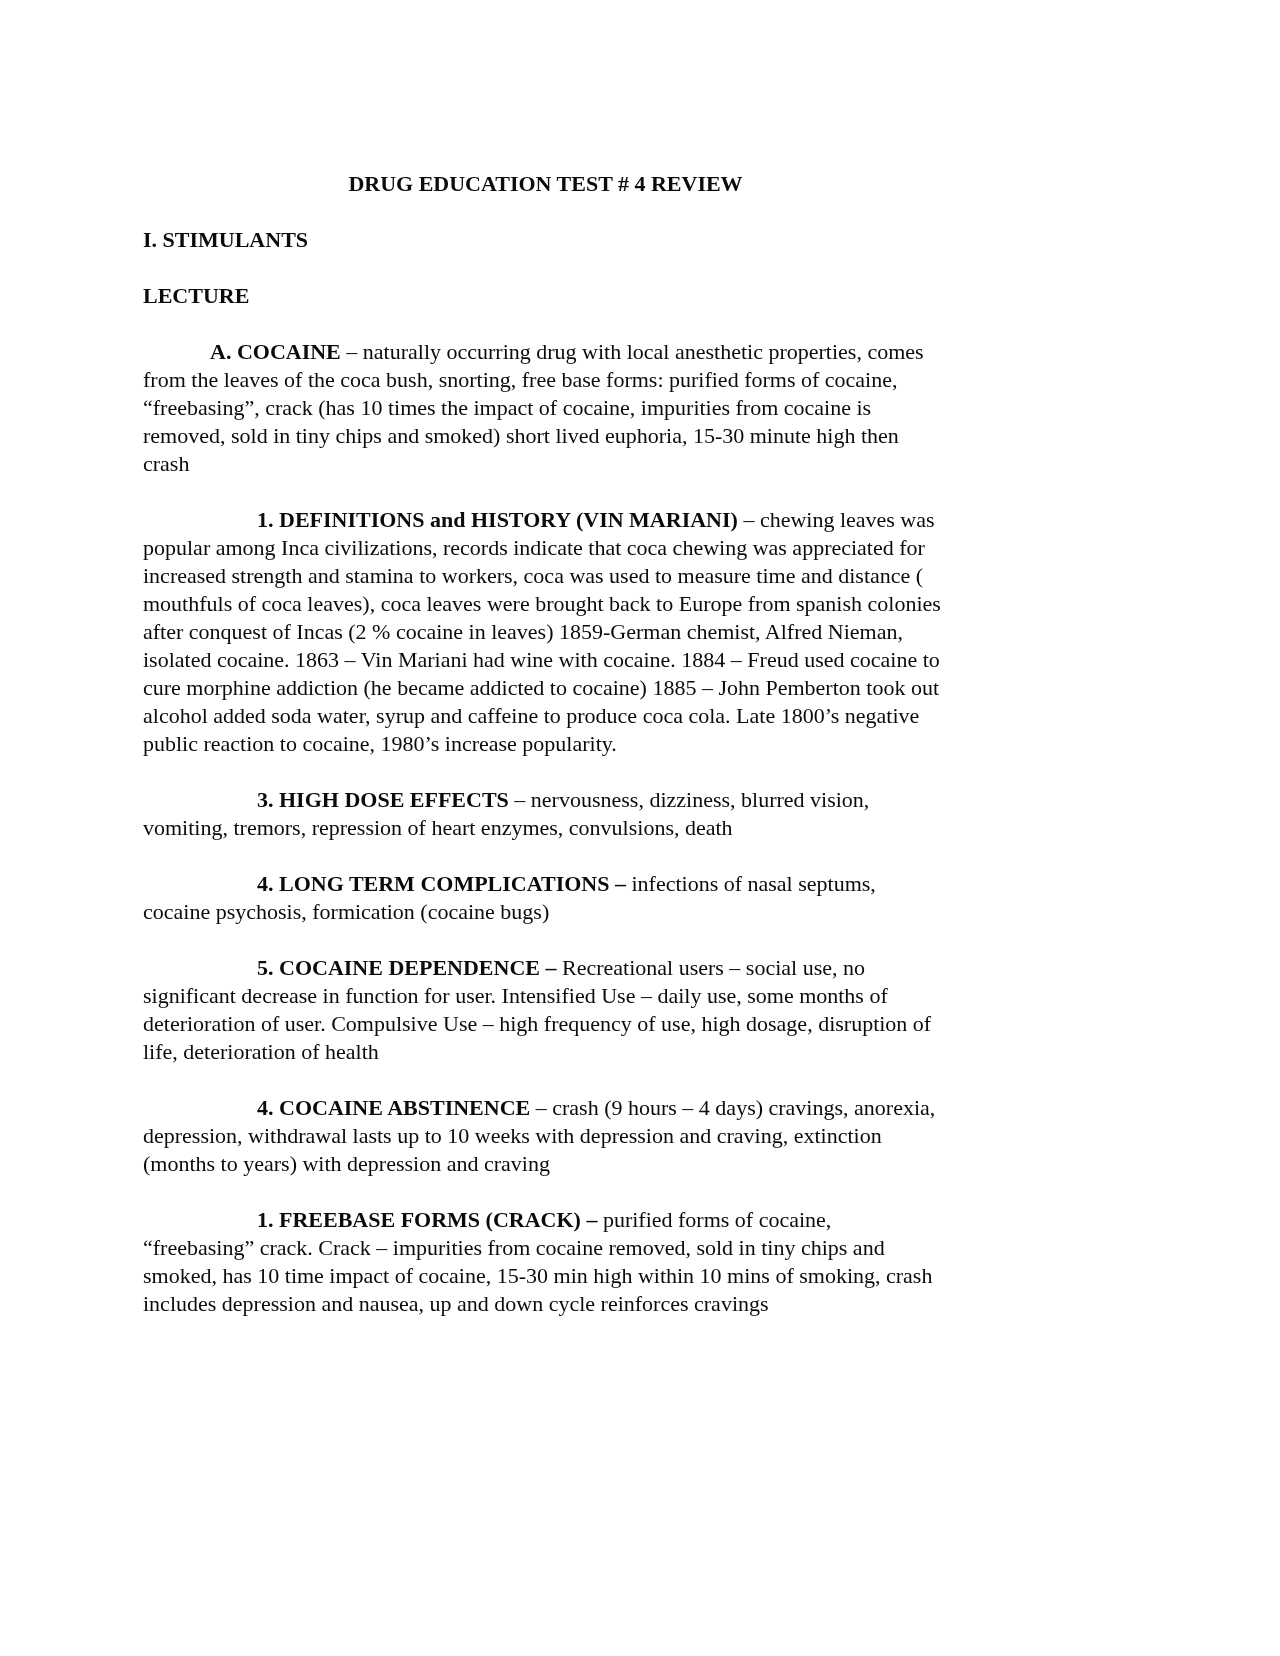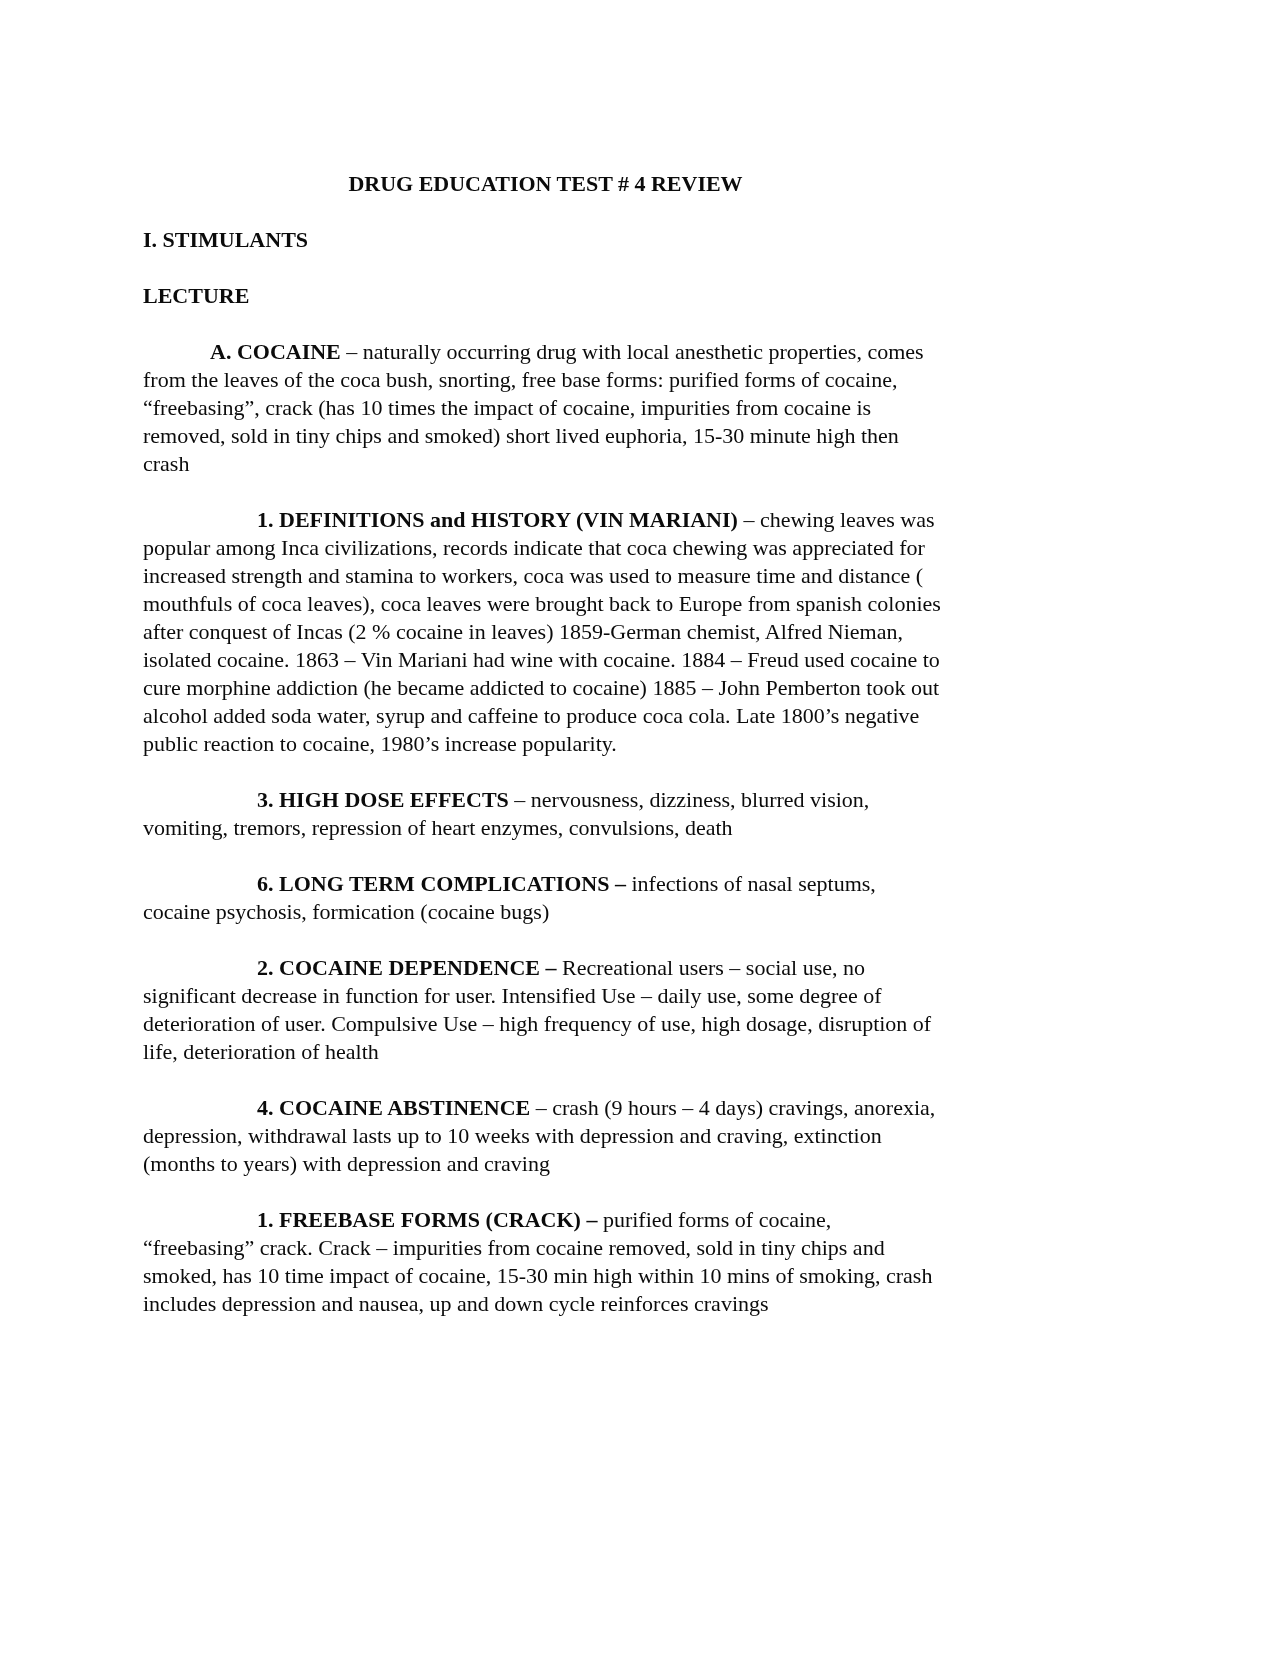--- a/index.html
+++ b/index.html
@@ -55,26 +55,26 @@
   <p class="para indent2">
     <b class="lead">1. DEFINITIONS and HISTORY (VIN MARIANI)</b><span> – chewing leaves was popular among Inca civilizations, records indicate that coca chewing was appreciated for increased strength and stamina to workers, coca was used to measure time and distance ( mouthfuls of coca leaves), coca leaves were brought back to Europe from spanish colonies after conquest of Incas (2 % cocaine in leaves) 1859-German chemist, Alfred Nieman, isolated cocaine. 1863 – Vin Mariani had wine with cocaine. 1884 – Freud used cocaine to cure morphine addiction (he became addicted to cocaine) 1885 – John Pemberton took out alcohol added soda water, syrup and caffeine to produce coca cola. Late 1800’s negative public reaction to cocaine, 1980’s increase popularity.</span>
   </p>
 
 
   <p class="para indent2">
     <b class="lead">3. HIGH DOSE EFFECTS</b><span> – nervousness, dizziness, blurred vision, vomiting, tremors, repression of heart enzymes, convulsions, death</span>
   </p>
 
   <p class="para indent2">
-    <b class="lead">6. LONG TERM COMPLICATIONS –</b><span> infections of nasal septums, cocaine psychosis, formication (cocaine bugs)</span>
+    <b class="lead">4. LONG TERM COMPLICATIONS –</b><span> infections of nasal septums, cocaine psychosis, formication (cocaine bugs)</span>
   </p>
 
 
   <p class="para indent2">
-    <b class="lead">2. COCAINE DEPENDENCE –</b><span> Recreational users – social use, no significant decrease in function for user. Intensified Use – daily use, some degree of deterioration of user. Compulsive Use – high frequency of use, high dosage, disruption of life, deterioration of health</span>
+    <b class="lead">5. COCAINE DEPENDENCE –</b><span> Recreational users – social use, no significant decrease in function for user. Intensified Use – daily use, some months of deterioration of user. Compulsive Use – high frequency of use, high dosage, disruption of life, deterioration of health</span>
   </p>
 
   <p class="para indent2">
     <b class="lead">4. COCAINE ABSTINENCE</b><span> – crash (9 hours – 4 days) cravings, anorexia, depression, withdrawal lasts up to 10 weeks with depression and craving, extinction (months to years) with depression and craving</span>
   </p>
 
   <p class="para indent2">
     <b class="lead">1. FREEBASE FORMS (CRACK) –</b><span> purified forms of cocaine, “freebasing” crack. Crack – impurities from cocaine removed, sold in tiny chips and smoked, has 10 time impact of cocaine, 15-30 min high within 10 mins of smoking, crash includes depression and nausea, up and down cycle reinforces cravings</span>
   </p>
 

